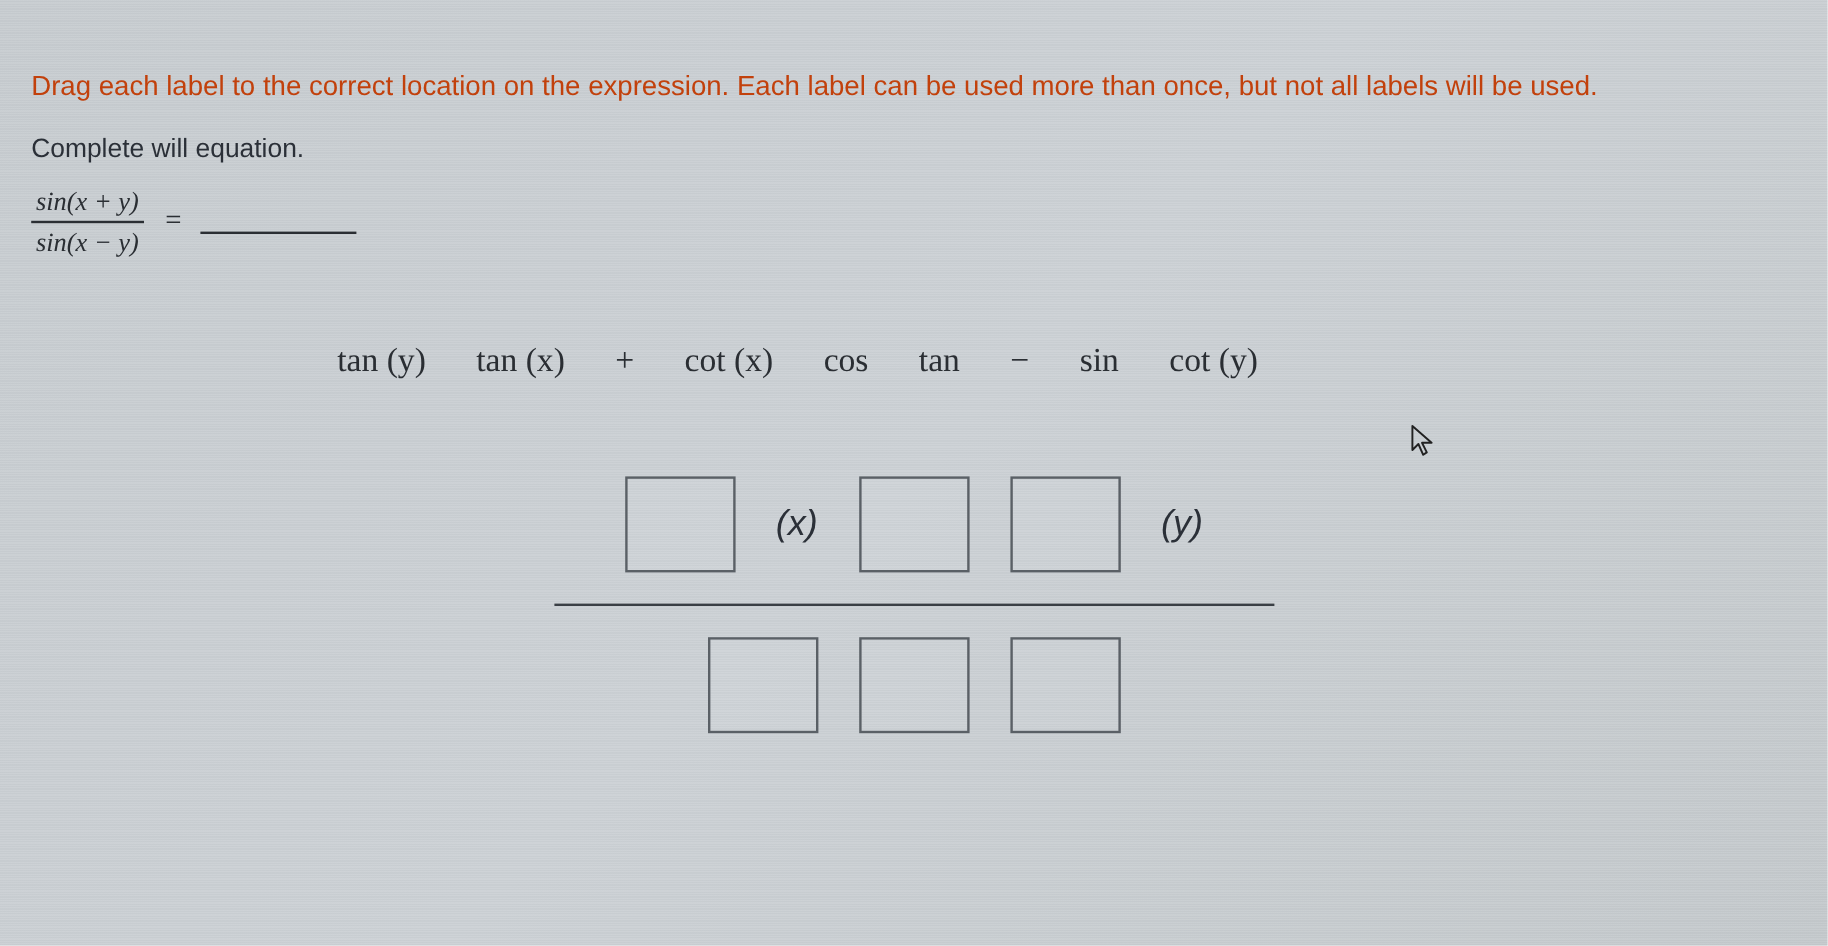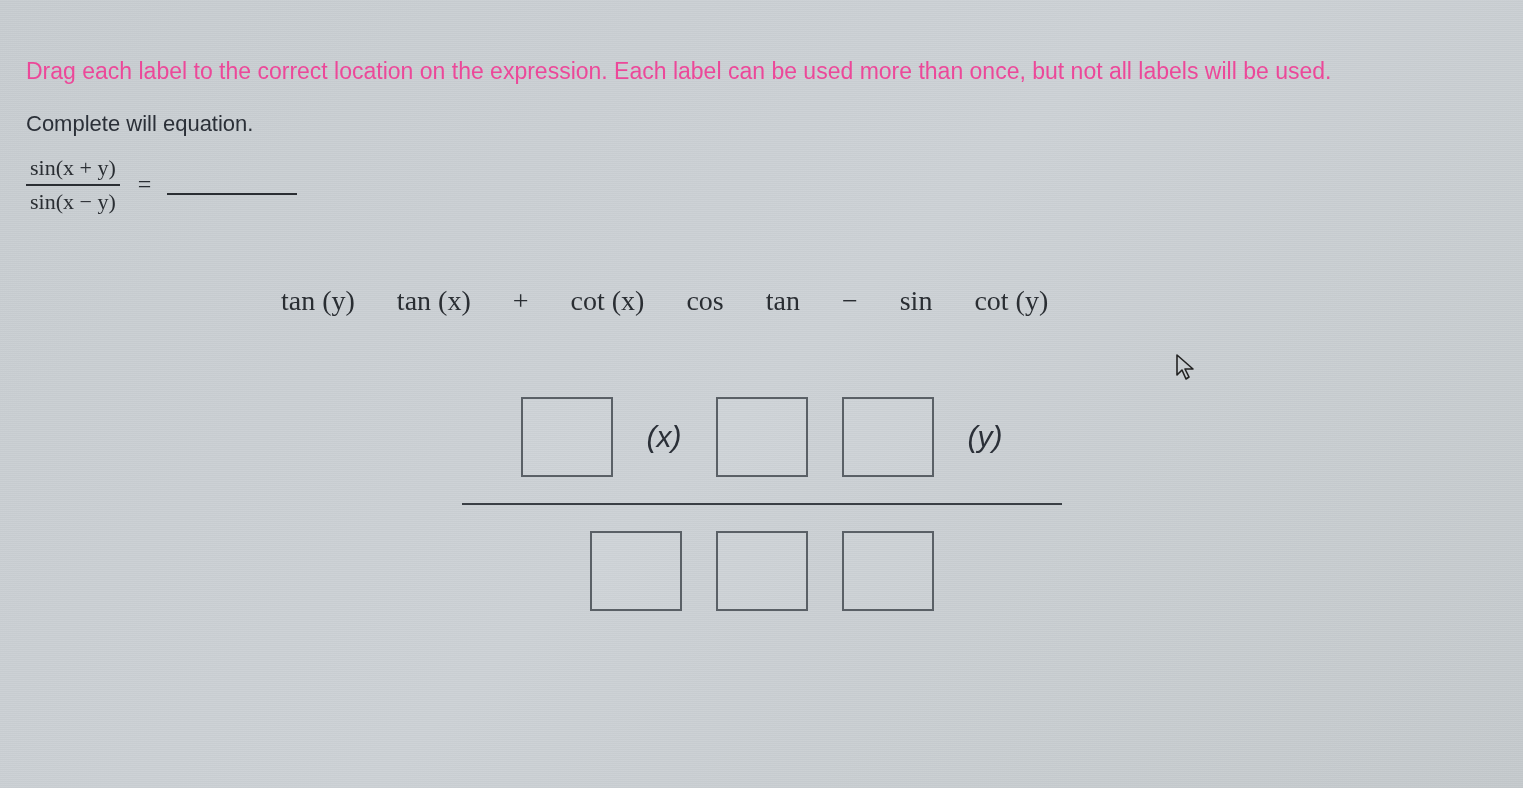--- a/index.html
+++ b/index.html
@@ -25,21 +25,21 @@
       rgba(0,0,0,0.02) 2px
     );
     pointer-events: none;
   }
   .content {
     position: relative;
     padding: 56px 26px 20px 26px;
   }
   .instruction {
     font-size: 23px;
-    color: #ec4899;
+    color: #c2410c;
     margin-bottom: 24px;
     line-height: 1.35;
   }
   .subinstruction {
     font-size: 22px;
     color: #2b3038;
     margin-bottom: 18px;
   }
   
   .eq-row {
@@ -48,21 +48,21 @@
     gap: 10px;
     margin-bottom: 70px;
   }
   .frac {
     display: inline-flex;
     flex-direction: column;
     align-items: center;
     font-family: "Times New Roman", Times, serif;
     font-size: 22px;
   }
-  .frac .num, .frac .den { padding: 0 4px; }
+  .frac .num, .frac .den { padding: 0 4px; font-style: italic; }
   .frac .bar {
     width: 100%;
     height: 1.5px;
     background: #2a2e33;
     margin: 3px 0;
   }
   .equals {
     font-family: "Times New Roman", Times, serif;
     font-size: 24px;
     margin: 0 6px 0 8px;

